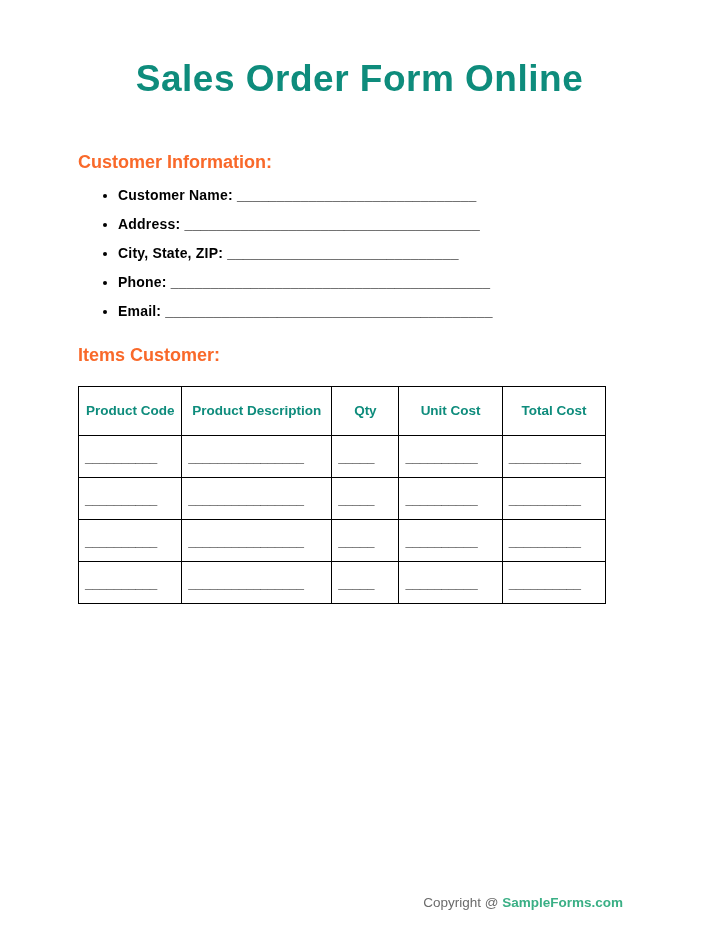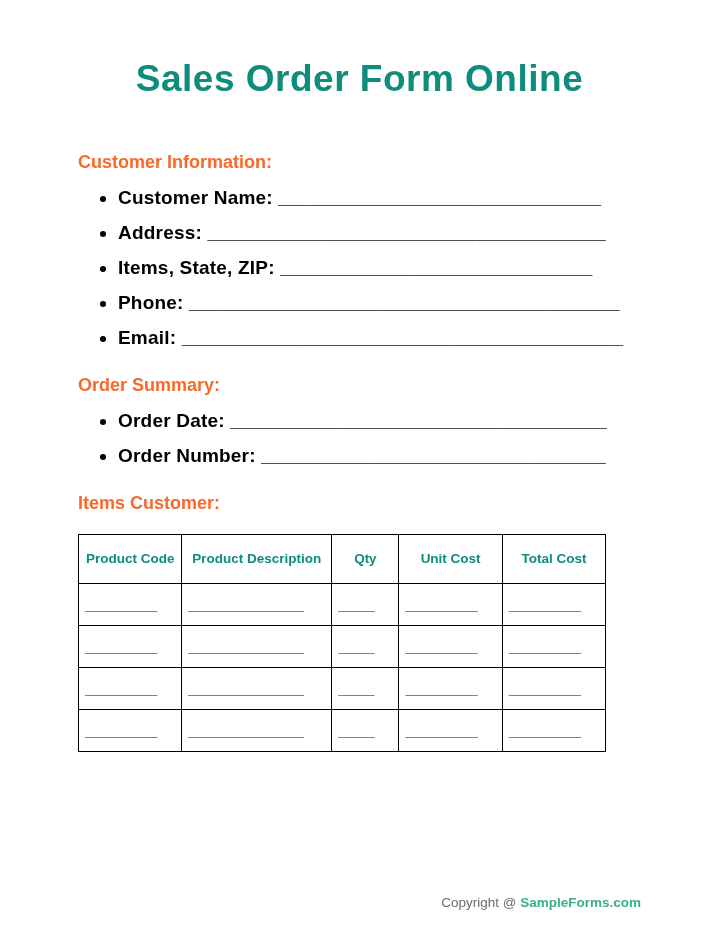--- a/index.html
+++ b/index.html
@@ -28,21 +28,21 @@
     font-size: 18px;
     font-weight: 700;
     margin: 0 0 14px 0;
   }
   ul.field-list {
     list-style: disc;
     margin: 0 0 26px 0;
     padding-left: 40px;
   }
   ul.field-list li {
-    font-size: 19px;
+    font-size: 14px;
     font-weight: 700;
     margin-bottom: 13px;
     letter-spacing: 0.2px;
     white-space: nowrap;
   }
   ul.field-list li:last-child { margin-bottom: 0; }
   .field-blank { font-weight: 700; }
   table.items-table {
     border-collapse: collapse;
     margin: 20px 0 10px 0;
@@ -76,21 +76,21 @@
   .col-unit { width: 92px; }
   .col-total{ width: 94px; }
   .totals-line {
     font-size: 13.5px;
     font-weight: 700;
     margin: 0 0 29px 0;
     letter-spacing: 0.2px;
   }
   .footer {
     position: absolute;
-    right: 75px;
+    right: 93px;
     bottom: 22px;
     font-size: 13.5px;
   }
   .copyright-prefix {
     color: #6b6b6b;
     font-weight: 400;
   }
   .brand-link {
     color: #3aaf85;
     font-weight: 700;
@@ -103,33 +103,26 @@
 
 <div class="page">
 
   <h1 class="page-title">Sales Order Form Online</h1>
 
   <div class="section">
     <div class="section-heading">Customer Information:</div>
     <ul class="field-list">
       <li><span>Customer Name:</span> <span class="field-blank">______________________________</span></li>
       <li><span>Address:</span> <span class="field-blank">_____________________________________</span></li>
-      <li><span>Items, State, ZIP:</span> <span class="field-blank">_____________________________</span></li>
+      <li><span>City, State, ZIP:</span> <span class="field-blank">_____________________________</span></li>
       <li><span>Phone:</span> <span class="field-blank">________________________________________</span></li>
       <li><span>Email:</span> <span class="field-blank">_________________________________________</span></li>
     </ul>
   </div>
 
-  <div class="section">
-    <div class="section-heading">Order Summary:</div>
-    <ul class="field-list">
-      <li><span>Order Date:</span> <span class="field-blank">___________________________________</span></li>
-      <li><span>Order Number:</span> <span class="field-blank">________________________________</span></li>
-    </ul>
-  </div>
 
   <div class="section">
     <div class="section-heading">Items Customer:</div>
     <table class="items-table">
       <colgroup>
         <col class="col-code">
           <col class="col-desc">
           <col class="col-qty">
           <col class="col-unit">
           <col class="col-total">

